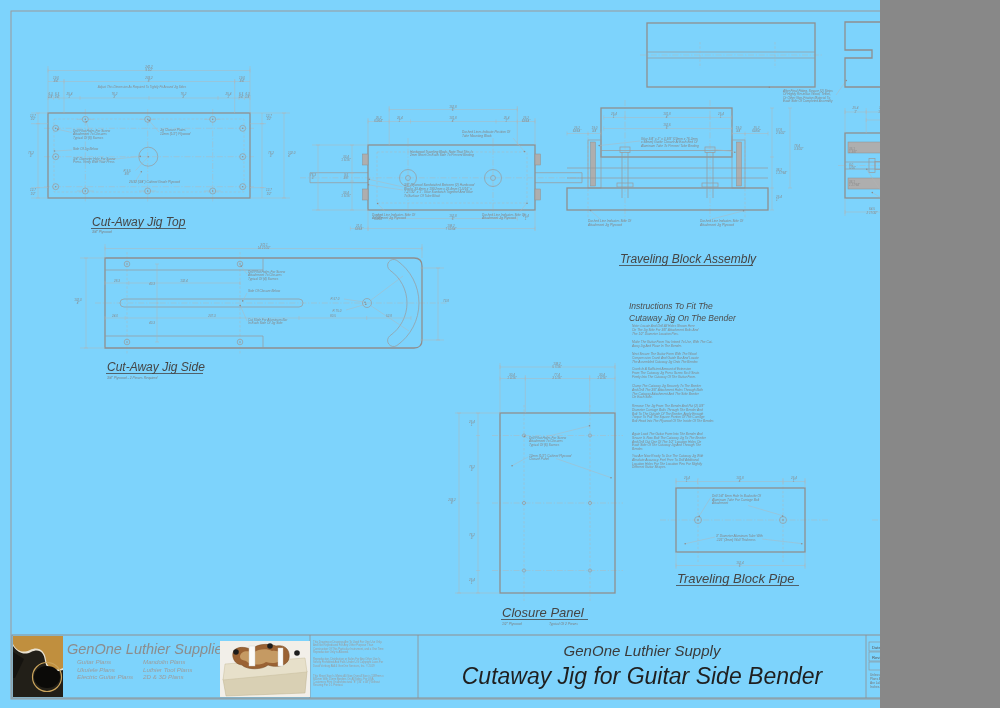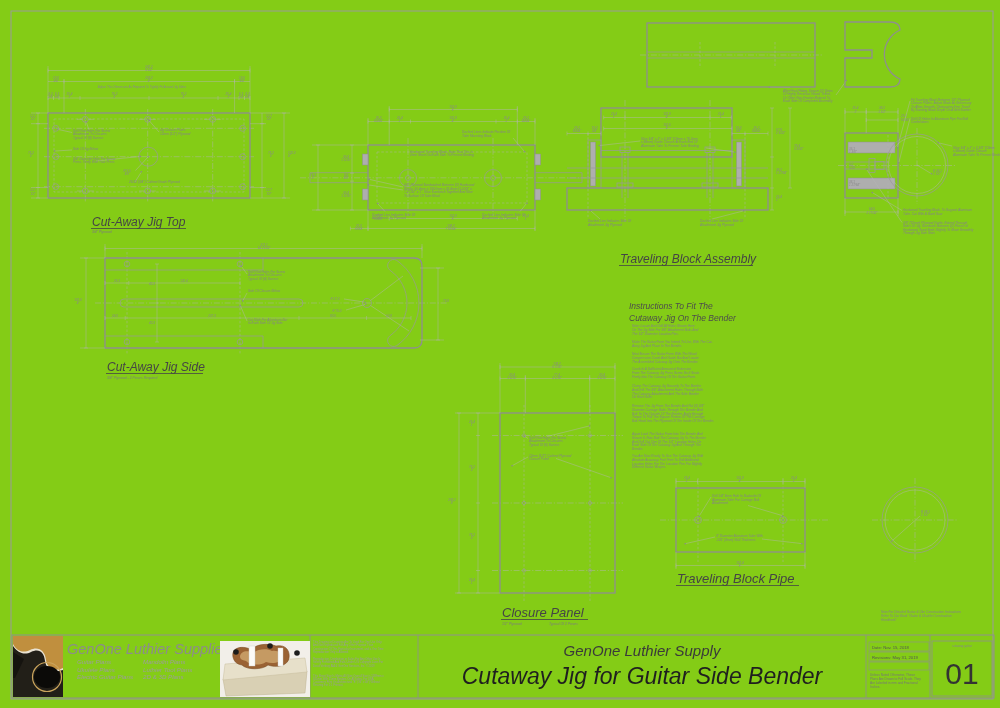--- a/index.html
+++ b/index.html
@@ -1,16 +1,16 @@
 <!DOCTYPE html>
 <html><head>
 <meta charset="utf-8">
 <style>
   html,body{margin:0;padding:0;background:#888;}
-  .sheet{position:relative;width:1000px;height:708px;background:#84cc16;overflow:hidden;}
+  .sheet{position:relative;width:880px;height:708px;background:#7dd3fc;overflow:hidden;}
   svg{position:absolute;left:0;top:0;}
   .o{fill:none;stroke:#8f8f8f;stroke-width:1.3}
   .m{fill:none;stroke:#9a9a9a;stroke-width:0.7}
   .t{fill:none;stroke:#b5b5b5;stroke-width:0.45}
   .dash{stroke-dasharray:2.5 1.8}
   .cl{stroke-dasharray:6 1.8 1.2 1.8}
   .gray{fill:#aeaeae;stroke:#8f8f8f;stroke-width:0.5}
   .dot{fill:#8a8a8a;stroke:none}
   text{font-family:"Liberation Sans",sans-serif;}
   .dim{font-style:italic;font-size:3px;fill:#8a8a8a;text-anchor:middle}

